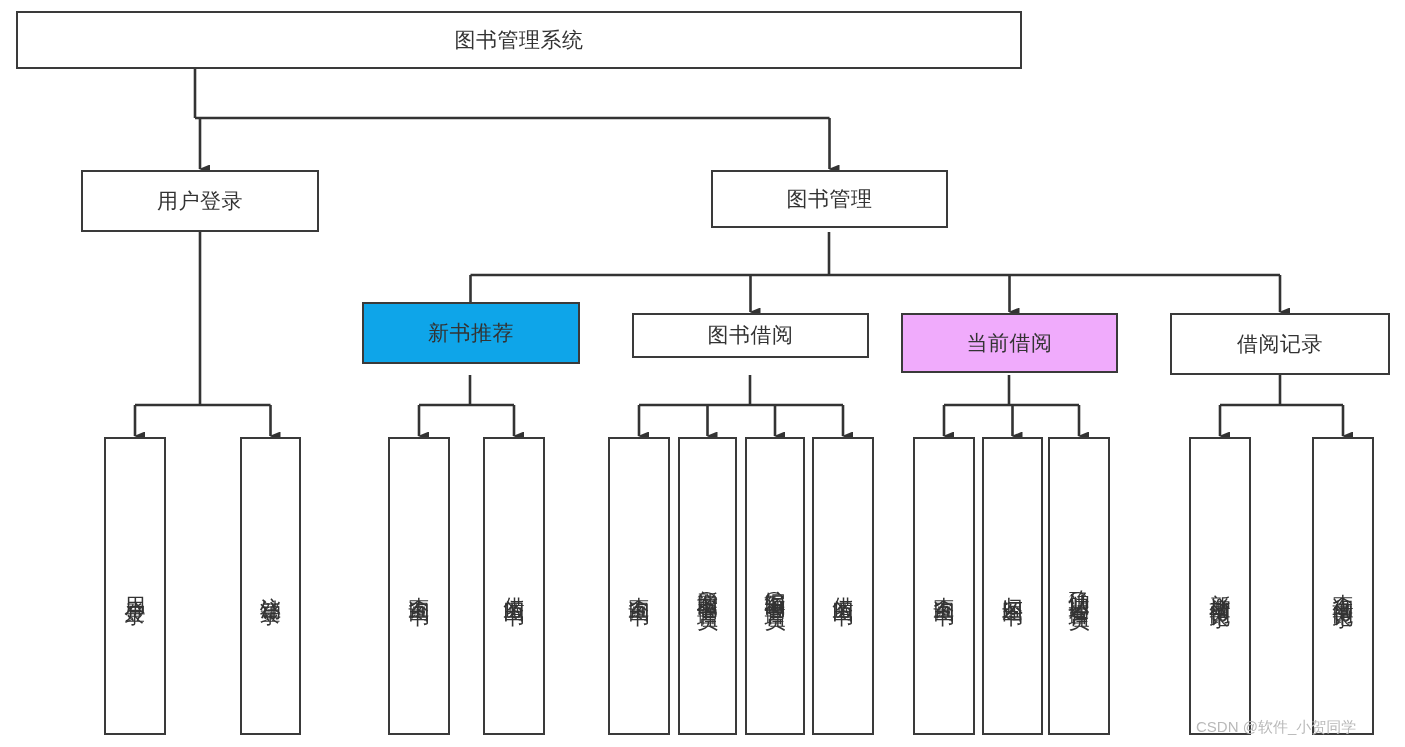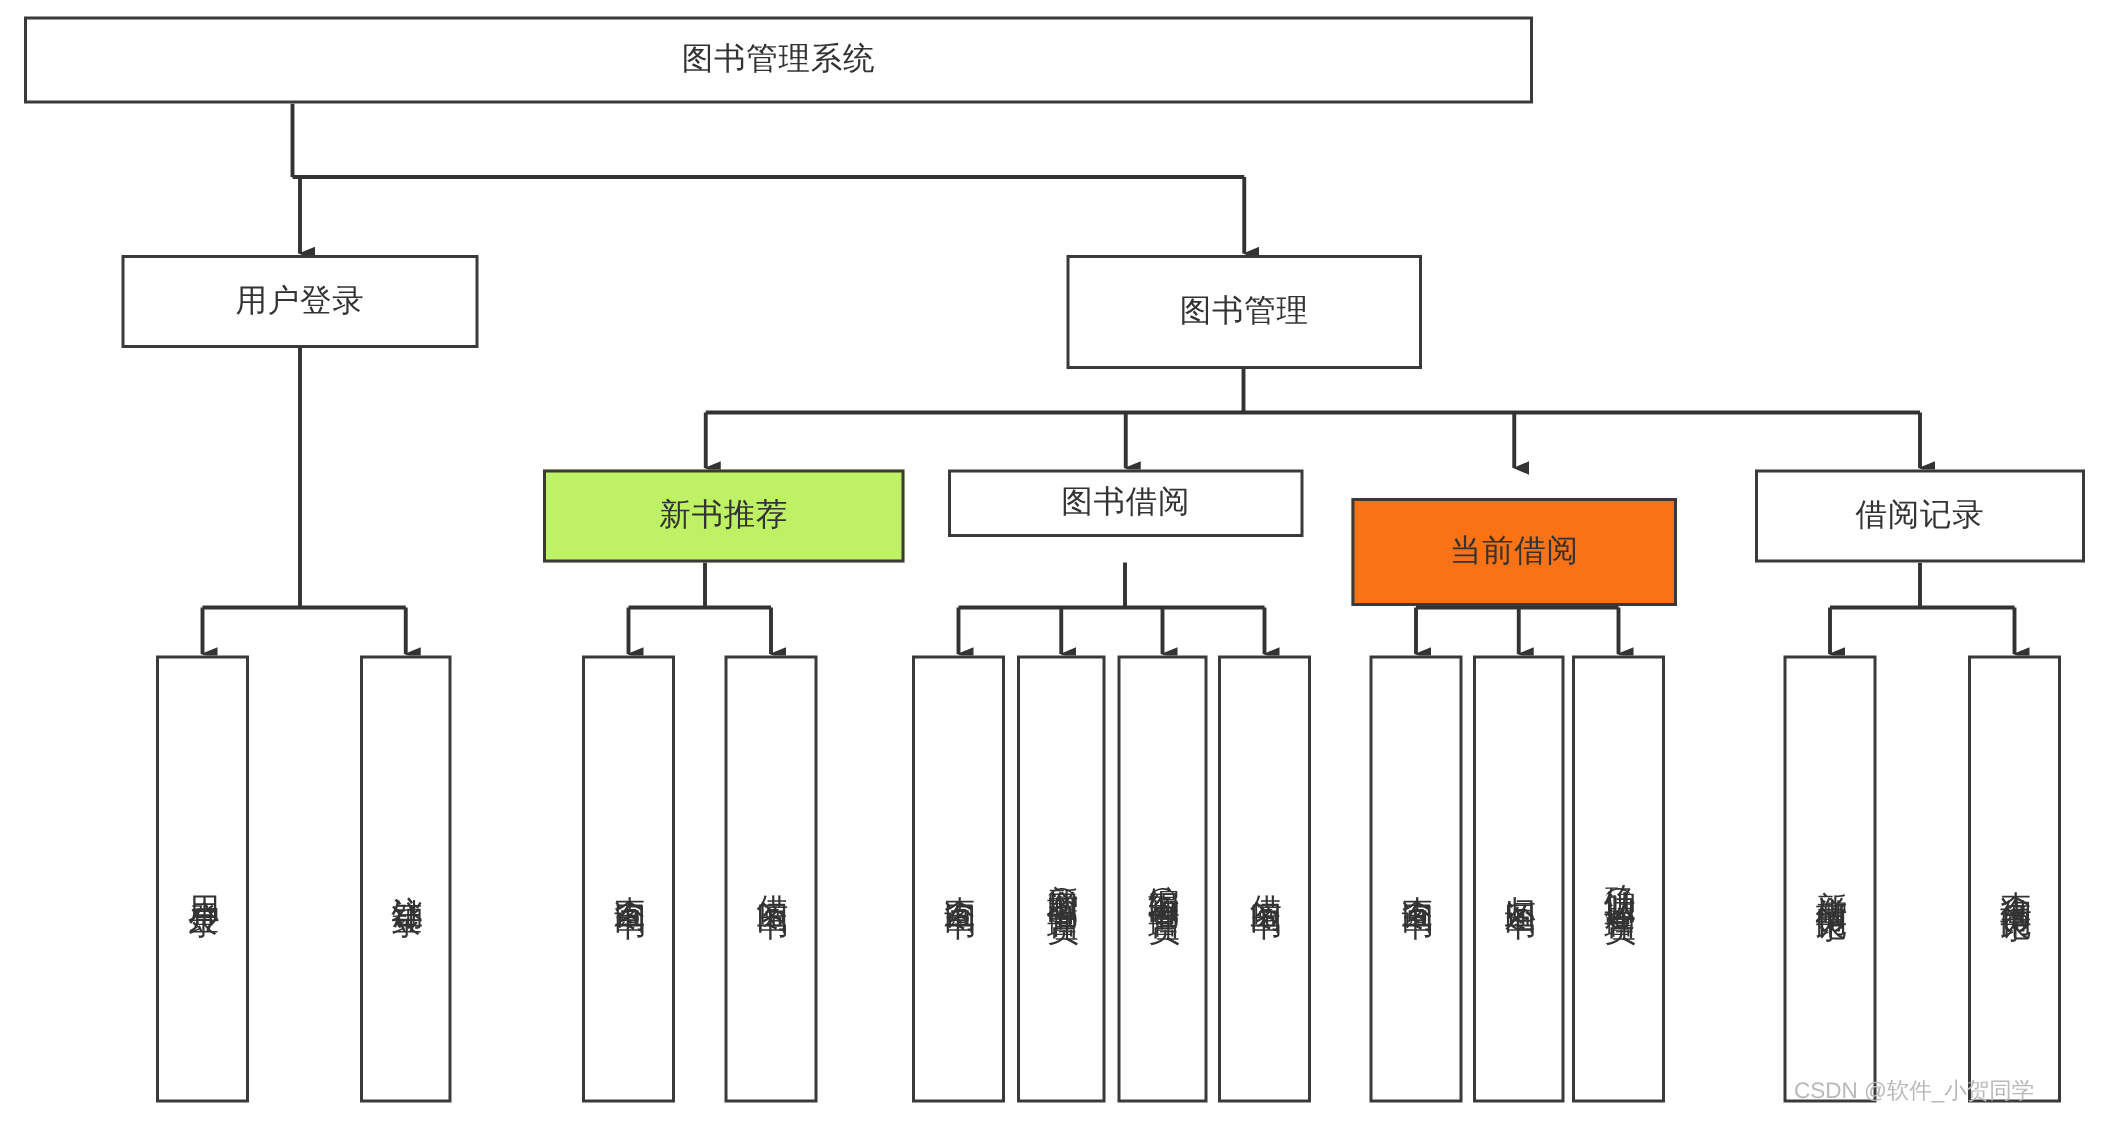--- a/index.html
+++ b/index.html
@@ -108,30 +108,30 @@
       </g>
   </svg>
 
   <div id="nodes-layer">
       <div class="node-box horizontal" style="left: 16px; top: 11px; width: 1006px; height: 58px; border-color: rgb(58, 58, 58); background: rgb(255, 255, 255);">
         <span class="node-label" style="color: rgb(51, 51, 51);">图书管理系统</span>
       </div>
       <div class="node-box horizontal" style="left: 81px; top: 170px; width: 238px; height: 62px; border-color: rgb(58, 58, 58); background: rgb(255, 255, 255);">
         <span class="node-label" style="color: rgb(51, 51, 51);">用户登录</span>
       </div>
-      <div class="node-box horizontal" style="left: 711px; top: 170px; width: 237px; height: 76px; border-color: rgb(58, 58, 58); background: rgb(255, 255, 255);">
+      <div class="node-box horizontal" style="left: 711px; top: 170px; width: 237px; height: 58px; border-color: rgb(58, 58, 58); background: rgb(255, 255, 255);">
         <span class="node-label" style="color: rgb(51, 51, 51);">图书管理</span>
       </div>
-      <div class="node-box horizontal" style="left: 362px; top: 313px; width: 241px; height: 62px; border-color: rgb(58, 58, 58); background: #bef264;">
+      <div class="node-box horizontal" style="left: 362px; top: 302px; width: 218px; height: 62px; border-color: rgb(58, 58, 58); background: #0ea5e9;">
         <span class="node-label" style="color: rgb(51, 51, 51);">新书推荐</span>
       </div>
       <div class="node-box horizontal" style="left: 632px; top: 313px; width: 237px; height: 45px; border-color: rgb(58, 58, 58); background: rgb(255, 255, 255);">
         <span class="node-label" style="color: rgb(51, 51, 51);">图书借阅</span>
       </div>
-      <div class="node-box horizontal" style="left: 901px; top: 332px; width: 217px; height: 72px; border-color: rgb(58, 58, 58); background: #f97316;">
+      <div class="node-box horizontal" style="left: 901px; top: 313px; width: 217px; height: 60px; border-color: rgb(58, 58, 58); background: #f0abfc;">
         <span class="node-label" style="color: rgb(51, 51, 51);">当前借阅</span>
       </div>
       <div class="node-box horizontal" style="left: 1170px; top: 313px; width: 220px; height: 62px; border-color: rgb(58, 58, 58); background: rgb(255, 255, 255);">
         <span class="node-label" style="color: rgb(51, 51, 51);">借阅记录</span>
       </div>
       <div class="node-box vertical" style="left: 104px; top: 437px; width: 62px; height: 298px; border-color: rgb(58, 58, 58); background: rgb(255, 255, 255);">
         <span class="node-label" style="color: rgb(51, 51, 51);">用户登录</span>
       </div>
       <div class="node-box vertical" style="left: 240px; top: 437px; width: 61px; height: 298px; border-color: rgb(58, 58, 58); background: rgb(255, 255, 255);">
         <span class="node-label" style="color: rgb(51, 51, 51);">注销登录</span>

